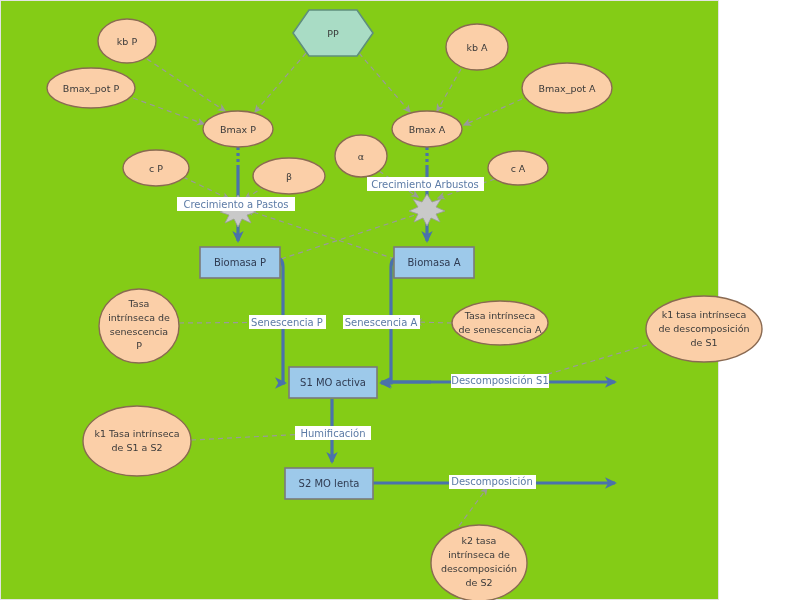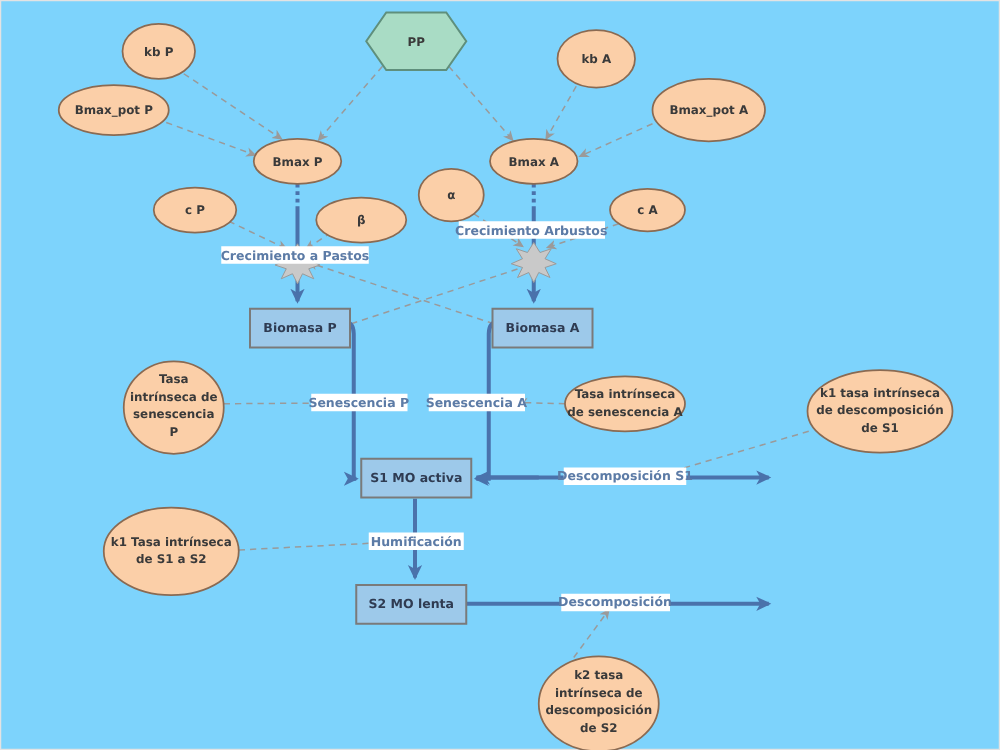--- a/index.html
+++ b/index.html
@@ -3,25 +3,24 @@
 <meta charset="utf-8">
 <title>Modelo Conceptual Biomasa - Materia Organica</title>
 <style>
   html,body{margin:0;padding:0;background:#ffffff;}
   body{
     font-family:"DejaVu Sans","Liberation Sans",sans-serif;
     width:800px;height:600px;overflow:hidden;
   }
   #canvas{
     position:relative;
-    width:800px;height:600px;
-    background:#7dd3fc;
+    width:719px;height:600px;
+    background:#84cc16;
     border:1px solid #e3e3e3;
     box-sizing:border-box;
-    font-weight:bold;
   }
   svg.layer{
     position:absolute;left:0;top:0;width:800px;height:600px;
   }
   svg.edges{z-index:1;}
   svg.nodes{z-index:2;}
   .ell{
     fill:#fbcfa8;stroke:#8a6a52;stroke-width:1.4;
   }
   .hex{

